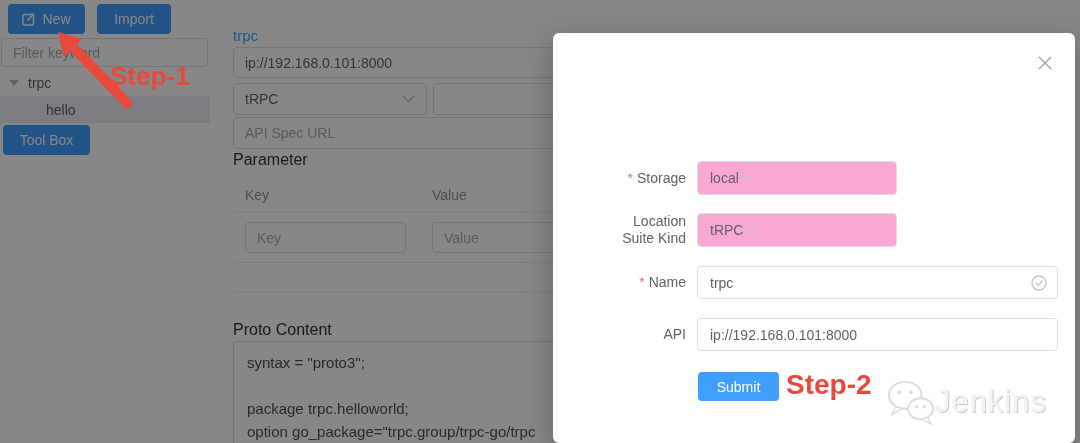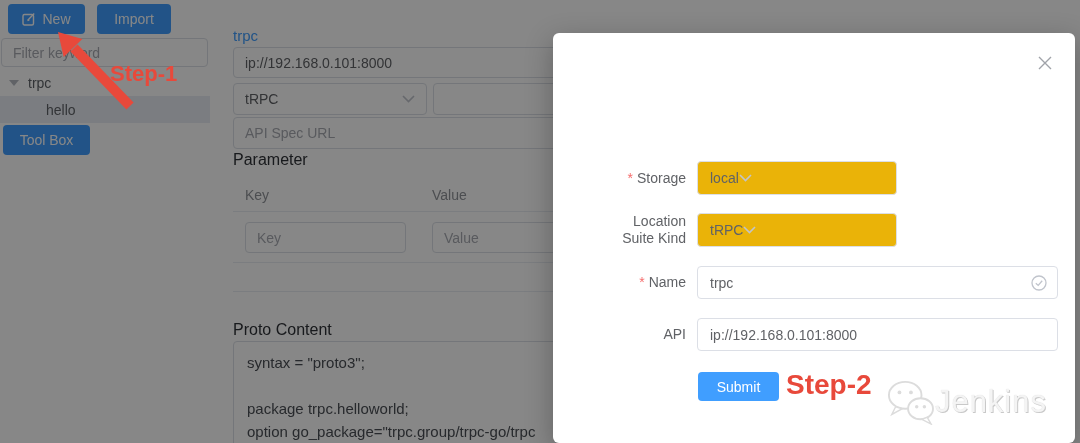--- a/index.html
+++ b/index.html
@@ -52,33 +52,33 @@
   .modal-title { position:absolute; left:20px; top:19px; font-size:19px; color:#2f3237; }
   .modal-close { position:absolute; right:22px; top:22px; width:16px; height:16px; cursor:pointer; }
   .m-row { position:absolute; left:0; width:522px; display:flex; align-items:center; }
   .m-label {
     width:133px; flex:0 0 133px; display:flex; justify-content:flex-end; align-items:center;
     gap:4px; color:#606266; font-size:14px; text-align:right; line-height:17px; white-space:pre-line;
   }
   .req { color:#f56c6c; }
   .m-field { margin-left:11px; position:relative; }
   .m-sel { width:200px; height:34px; border:1px solid #dcdfe6; border-radius:4px;
-    display:flex; align-items:center; padding:0 12px; color:#606266; cursor:pointer; background:#eab308; }
+    display:flex; align-items:center; padding:0 12px; color:#606266; cursor:pointer; background:#f9a8d4; }
   .m-input { width:361px; height:33px; border:1px solid #dcdfe6; border-radius:4px;
     padding:0 34px 0 12px; font-size:14px; font-family:inherit; color:#606266; outline:none; }
   .suffix-icon { position:absolute; right:11px; top:50%; transform:translateY(-50%); display:inline-flex; }
   .submit-btn {
     position:absolute; left:145px; top:339px; width:81px; height:29px;
     background:#409eff; color:#fff; border:none; border-radius:4px; font-size:14px;
     font-family:inherit; cursor:pointer;
   }
 
   
   .anno { position:absolute; z-index:40; color:#e8493b; font-weight:bold; }
-  .anno-step1 { left:110px; top:61px; font-size:22px; }
+  .anno-step1 { left:110px; top:61px; font-size:26px; }
   .anno-step2 { left:786px; top:369px; font-size:28px; }
   .anno-arrow { position:absolute; left:40px; top:24px; z-index:40; }
   .watermark {
     position:absolute; right:28px; bottom:18px; z-index:30; display:flex; align-items:center; gap:0;
   }
   .watermark-text {
     font-size:31px; color:#f4f4f4; letter-spacing:1px;
     text-shadow:1px 1px 0 #c9c9c9, 0 0 1px #d6d6d6;
   }
 </style>

